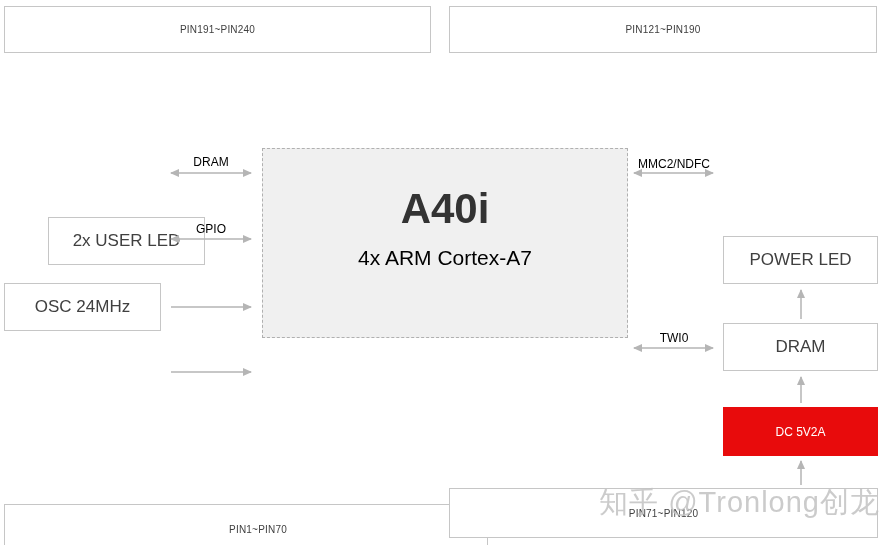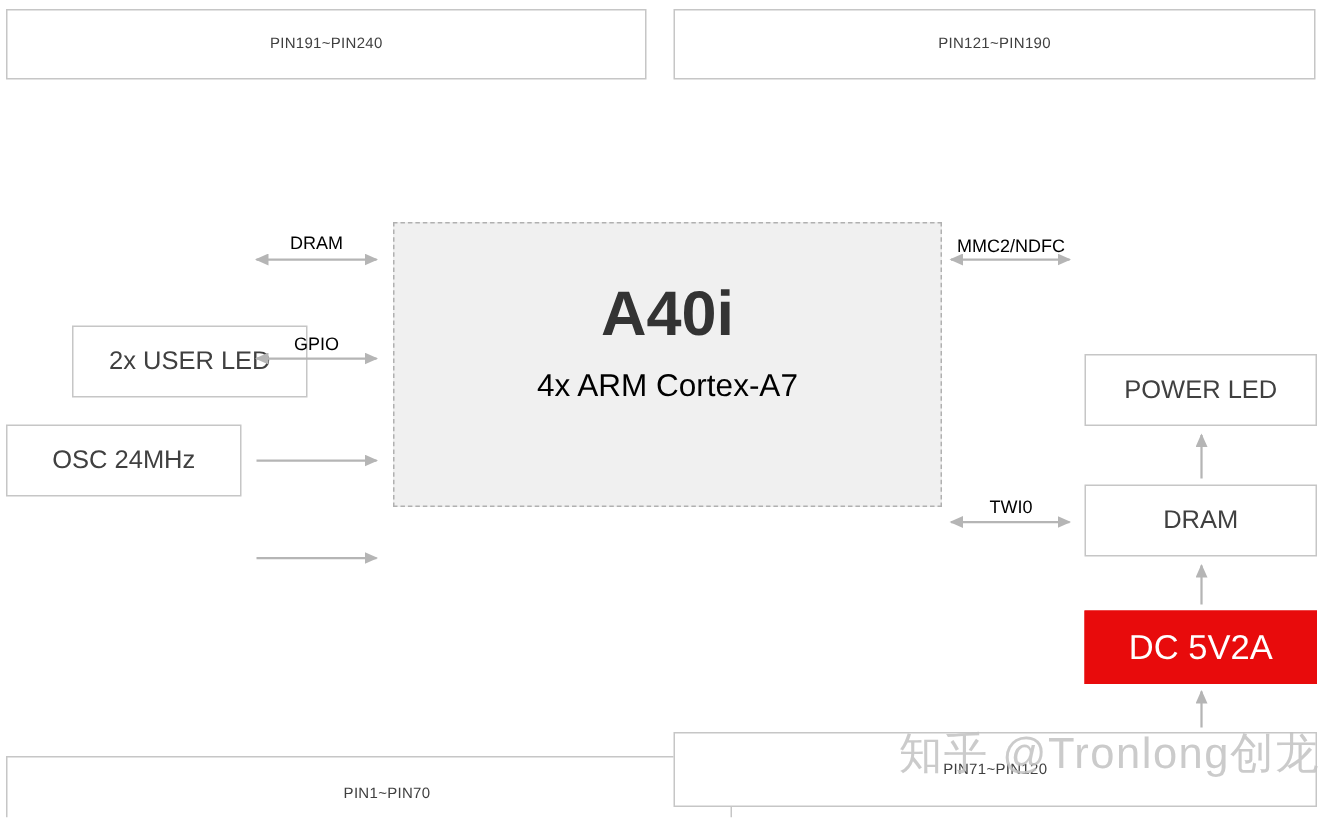--- a/index.html
+++ b/index.html
@@ -26,21 +26,21 @@
   .side-box{width:157px;height:48px;font-size:17px;}
   .left-col{left:4px;}
   .b-ddr3{top:149px;}
   .b-userled{top:217px;margin-left:44px;}
   .b-osc24{top:283px;}
   .b-osc32{top:348px;}
   .right-col{left:723px;width:155px;}
   .b-emmc{top:150px;}
   .b-powerled{top:236px;}
   .b-pmic{top:323px;}
-  .b-dc{top:407px;height:49px;background:#e80b0c;border-color:#e80b0c;color:#ffffff;font-size:23px;}
+  .b-dc{top:407px;height:49px;background:#e80b0c;border-color:#e80b0c;color:#ffffff;font-size:12px;}
   .soc{
     position:absolute;left:262px;top:148px;width:366px;height:190px;
     border:1px dashed #b0b0b0;background:#f0f0f0;
     box-sizing:border-box;
     display:flex;flex-direction:column;align-items:center;justify-content:center;
   }
   .soc-title{
     font-size:42px;font-weight:bold;color:#333333;
     line-height:1;margin-top:-28px;
   }

